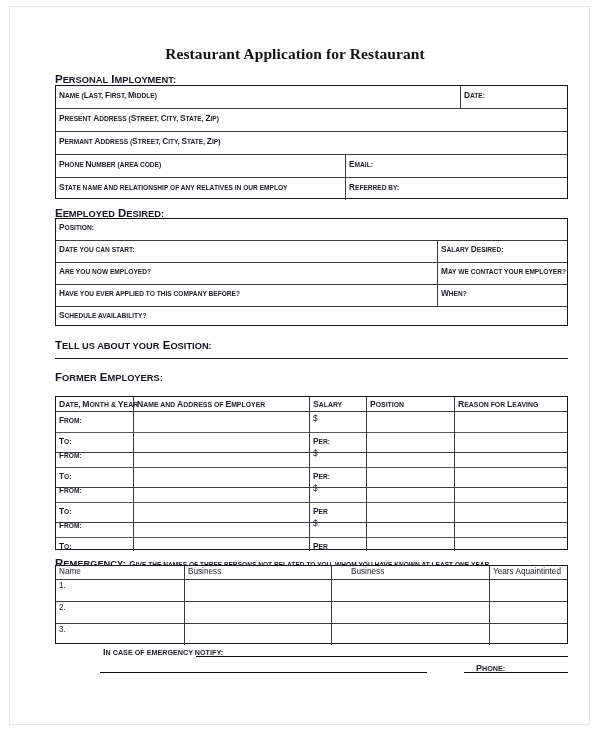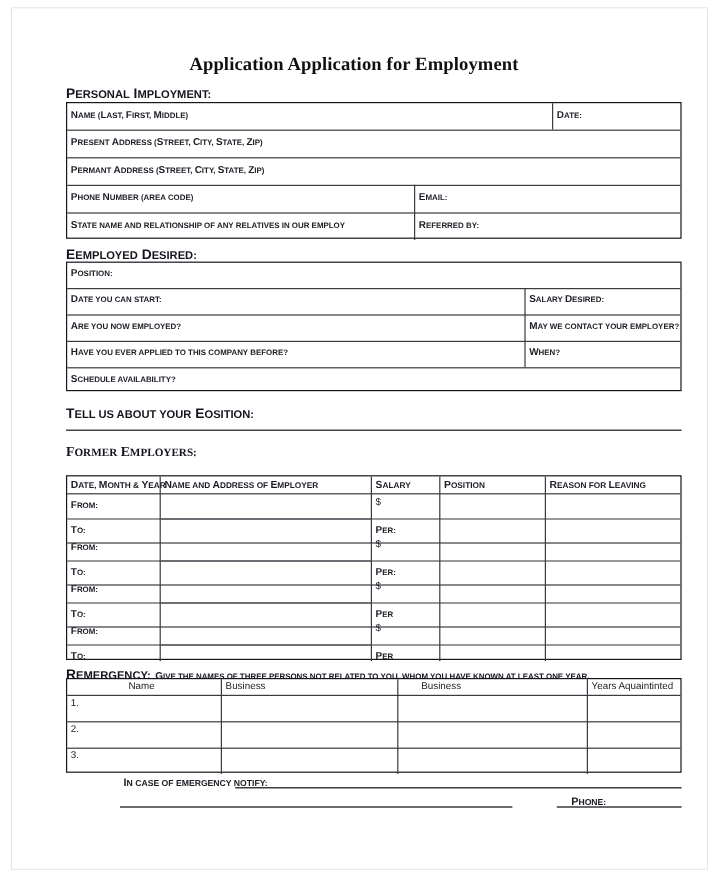--- a/index.html
+++ b/index.html
@@ -134,21 +134,21 @@
   .bot-lab .c1 {
     font-size: 9px;
   }
 </style>
 </head>
 <body>
 
 <div class="page">
   <div class="sheet">
 
-    <div class="doc-title">Application Application for Employment</div>
+    <div class="doc-title">Restaurant Application for Restaurant</div>
 
     <div class="sec-head" style="left:45px; top:62px;">
       
       <span class="big">P</span><span class="sm">ERSONAL</span><span class="big">&nbsp;I</span><span class="sm">MPLOYMENT:</span>
     </div>
 
     <div class="tbl" style="left:45px; top:78px; width:513px; height:114px;">
 
       <div class="hline" style="top:22px; width:100%;"></div>
       <div class="hline" style="top:45px; width:100%;"></div>
@@ -219,21 +219,21 @@
       <div class="cell-lab cl" style="left:3px; top:92px;">
         <span class="c1">S</span>CHEDULE AVAILABILITY?
       </div>
     </div>
 
     <div class="sec-head" style="left:45px; top:328px;">
       <span class="big">T</span><span class="sm">ELL US ABOUT YOUR</span><span class="big">&nbsp;E</span><span class="sm">OSITION:</span>
     </div>
     <div class="edu-rule" style="left:45px; top:351px; width:513px;"></div>
 
-    <div class="sec-head" style="left:45px; top:360px;font-family:Liberation Serif, serif;">
+    <div class="sec-head" style="left:45px; top:360px;">
       <span class="big">F</span><span class="sm">ORMER</span><span class="big">&nbsp;E</span><span class="sm">MPLOYERS:</span>
     </div>
 
     <div class="tbl" style="left:45px; top:389px; width:513px; height:154px;">
 
       <div class="hline" style="top:14px; width:100%;"></div>
 
       <div class="hline thin" style="top:35px; width:100%;"></div>
       <div class="hline" style="top:55px; width:100%;"></div>
 
@@ -298,21 +298,21 @@
 
     <div class="tbl" style="left:45px; top:558px; width:513px; height:79px;">
       <div class="hline" style="top:13px; width:100%;"></div>
       <div class="hline" style="top:35px; width:100%;"></div>
       <div class="hline" style="top:57px; width:100%;"></div>
 
       <div class="vline" style="left:128px; top:0; height:79px;"></div>
       <div class="vline" style="left:275px; top:0; height:79px;"></div>
       <div class="vline" style="left:433px; top:0; height:79px;"></div>
 
-      <div class="cell-lab plain" style="left:3px; top:2px;margin-left:48px;">Name</div>
+      <div class="cell-lab plain" style="left:3px; top:2px;">Name</div>
       <div class="cell-lab plain" style="left:132px; top:2px;">Business</div>
       <div class="cell-lab plain" style="left:279px; top:2px;margin-left:16px;">Business</div>
       <div class="cell-lab plain" style="left:437px; top:2px;">Years Aquaintinted</div>
 
       <div class="cell-lab plain" style="left:3px; top:16px;">1.</div>
       <div class="cell-lab plain" style="left:3px; top:38px;">2.</div>
       <div class="cell-lab plain" style="left:3px; top:60px;">3.</div>
     </div>
 
     <div class="bot-lab" style="left:45px; top:641px;">

